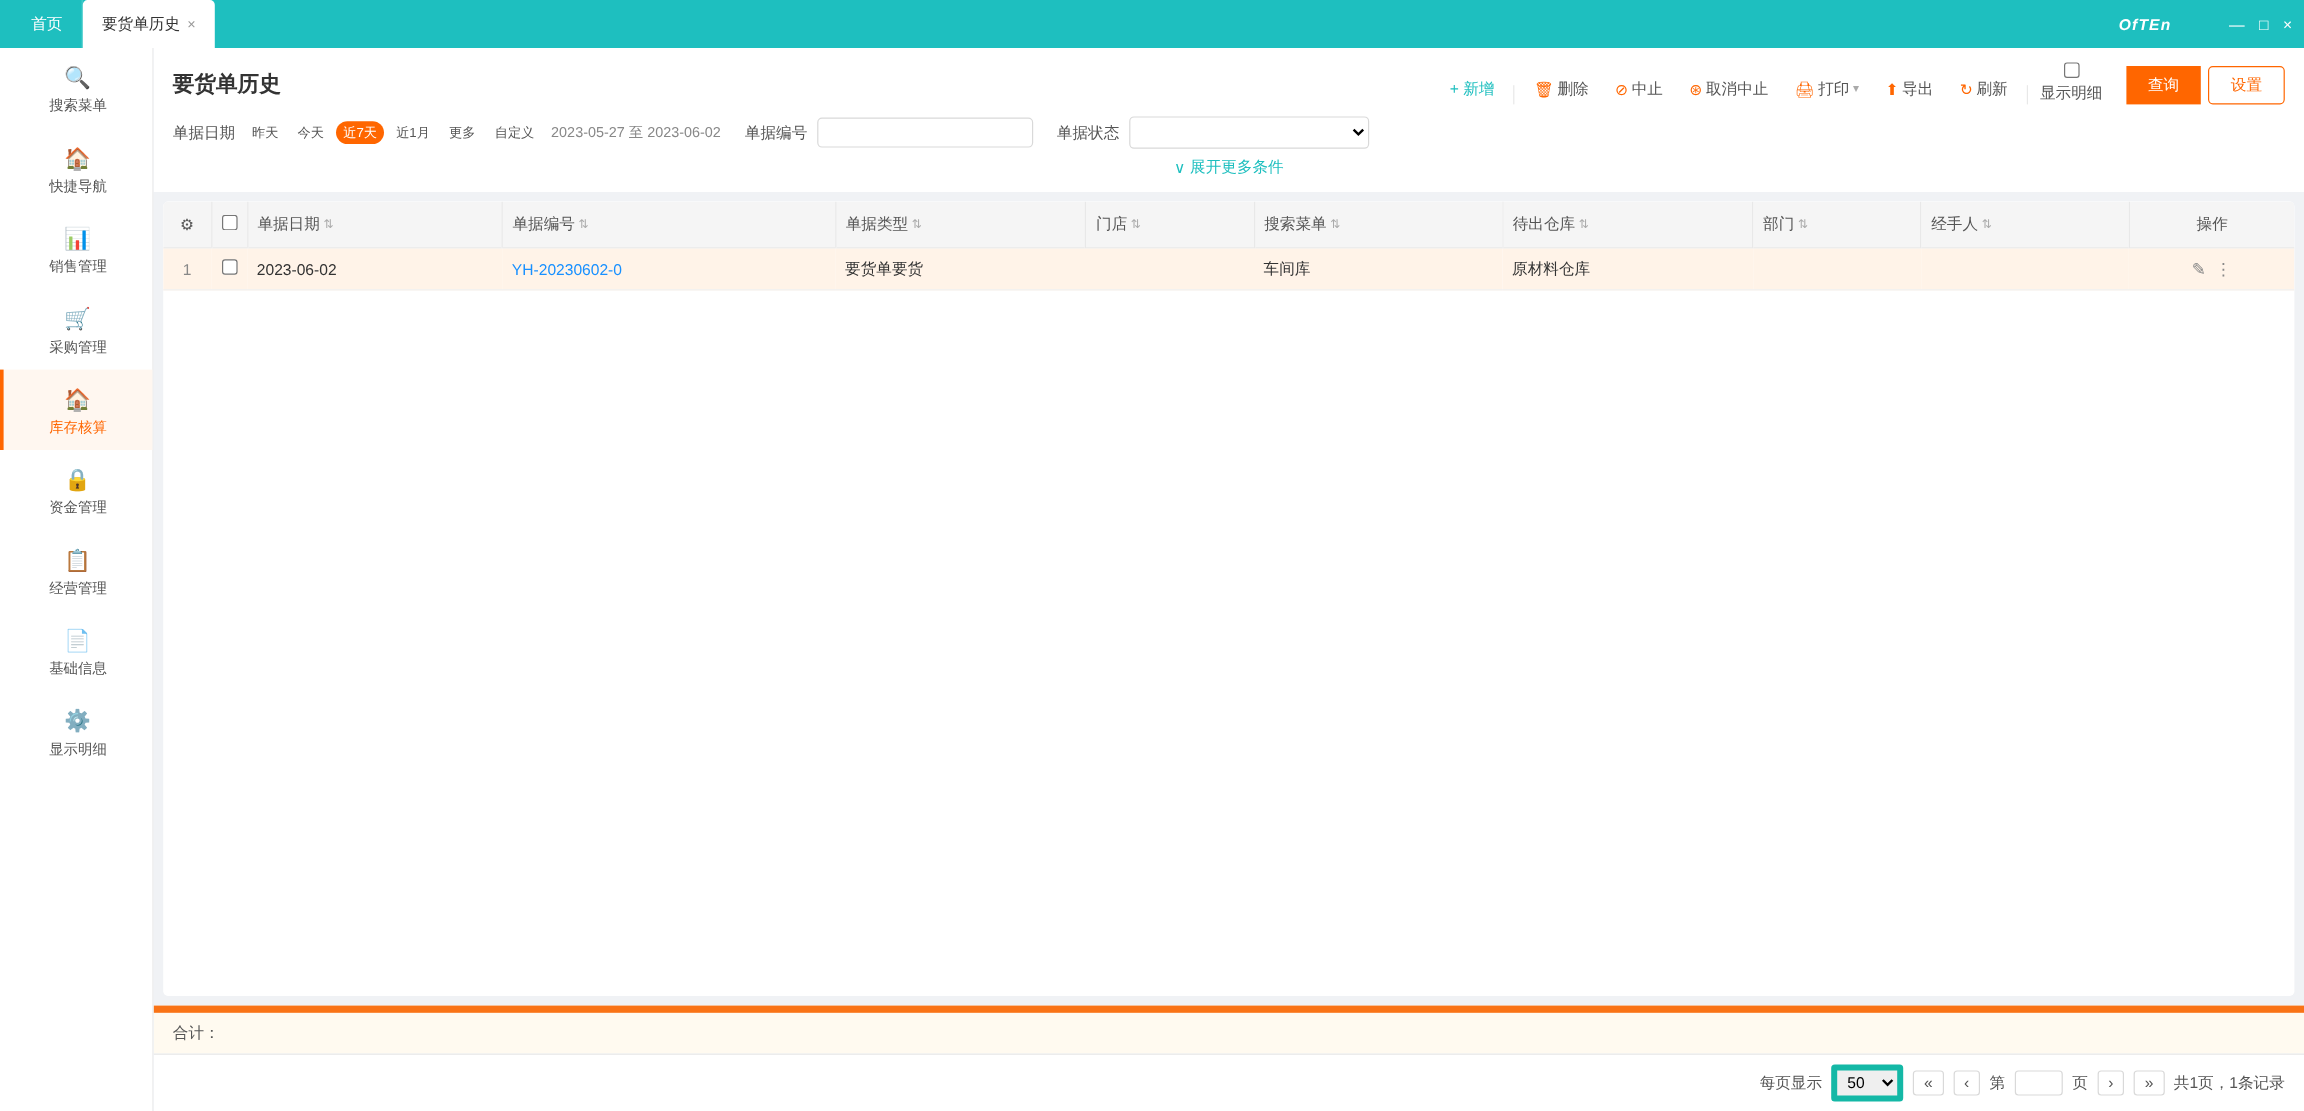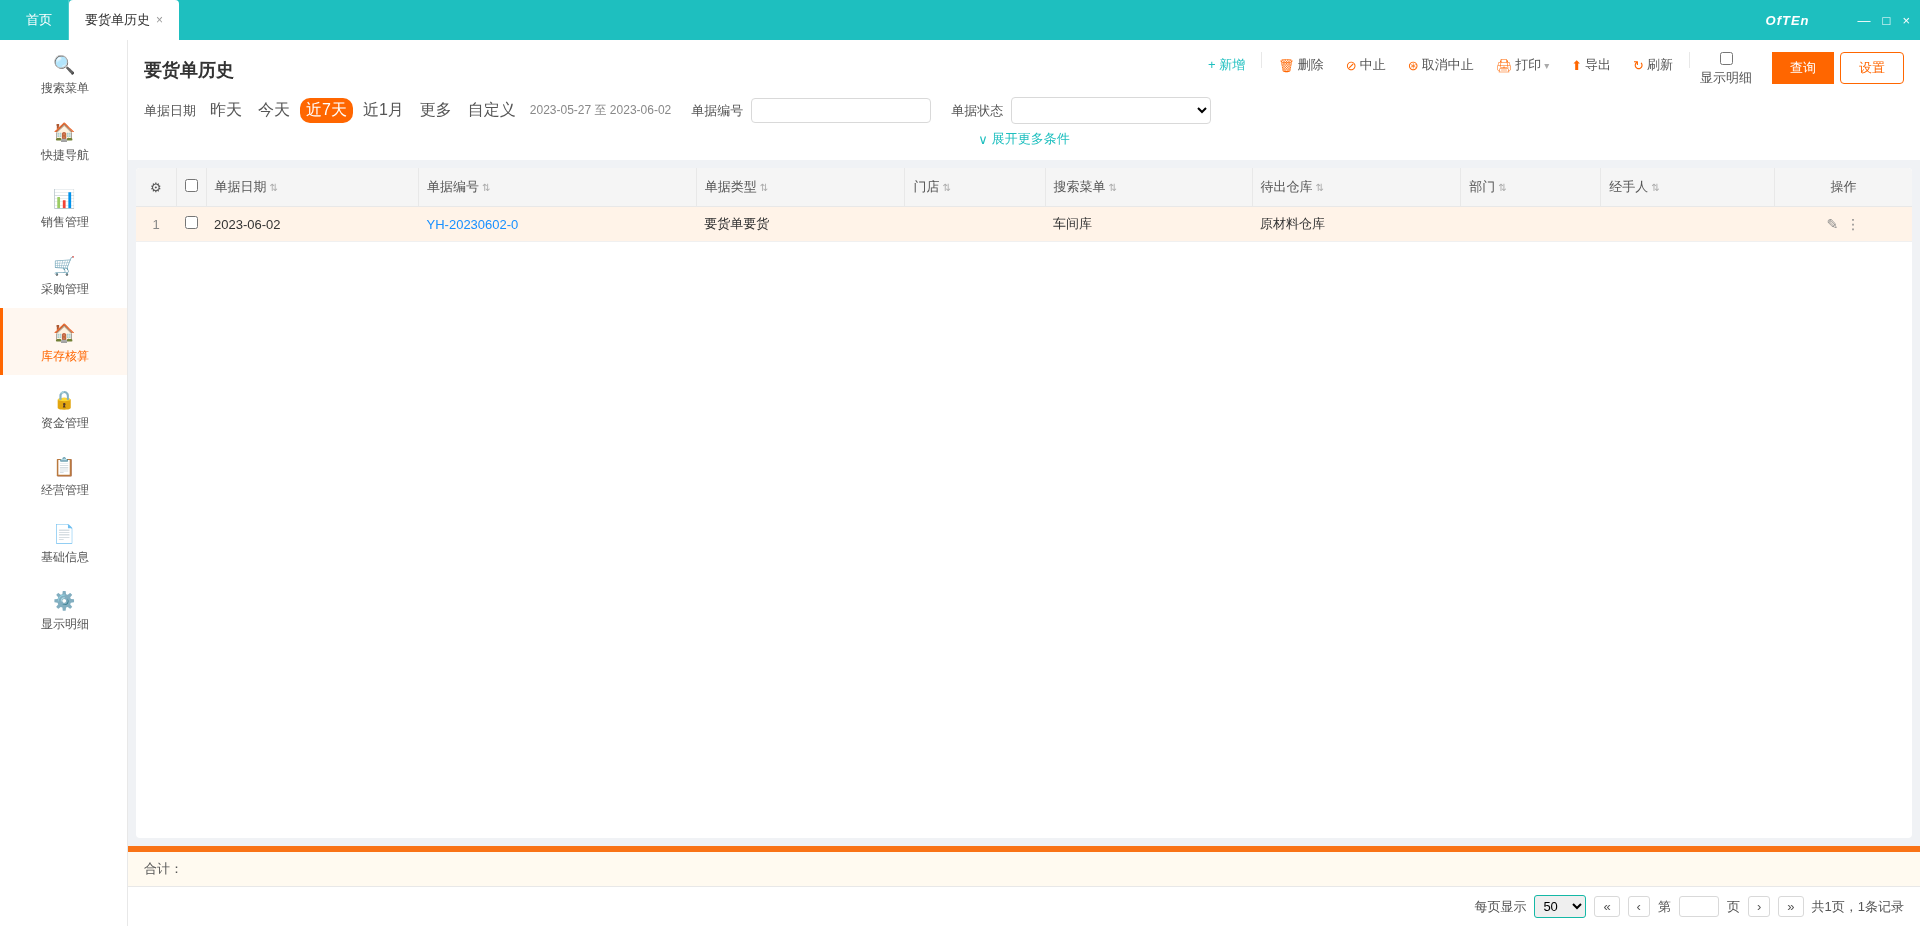--- a/index.html
+++ b/index.html
@@ -105,21 +105,21 @@
       justify-content: space-between;
       margin-bottom: 10px;
     }
     .page-title {
       font-size: 18px;
       font-weight: bold;
       color: #333;
     }
     .toolbar {
       display: flex;
-      align-items: flex-start;
+      align-items: flex-end;
       gap: 10px;
     }
     .toolbar-btn {
       display: flex;
       align-items: center;
       gap: 3px;
       color: #555;
       cursor: pointer;
       font-size: 13px;
       padding: 4px 6px;
@@ -163,21 +163,21 @@
       display: flex;
       align-items: center;
       gap: 8px;
     }
     .filter-label { color: #555; font-size: 13px; white-space: nowrap; }
     .date-tabs { display: flex; align-items: center; gap: 4px; }
     .date-tab {
       padding: 2px 6px;
       border-radius: 3px;
       cursor: pointer;
-      font-size: 16px;
+      font-size: 11px;
       color: #555;
     }
     .date-tab.active {
       background: #f60;
       color: #fff;
       border-radius: 10px;
     }
     .date-range { font-size: 12px; color: #888; }
     .filter-input {
       border: 1px solid #d9d9d9;
@@ -267,21 +267,21 @@
       display: flex;
       align-items: center;
       justify-content: flex-end;
       gap: 8px;
       font-size: 13px;
       color: #555;
       flex-shrink: 0;
       border-top: 1px solid #e8e8e8;
     }
     .pagination select {
-      border: 1px solid #14b8a6;
+      border: 5px solid #14b8a6;
       border-radius: 3px;
       padding: 2px 4px;
       font-size: 13px;
     }
     .page-btn {
       border: 1px solid #d9d9d9;
       background: #fff;
       border-radius: 3px;
       padding: 2px 8px;
       cursor: pointer;

